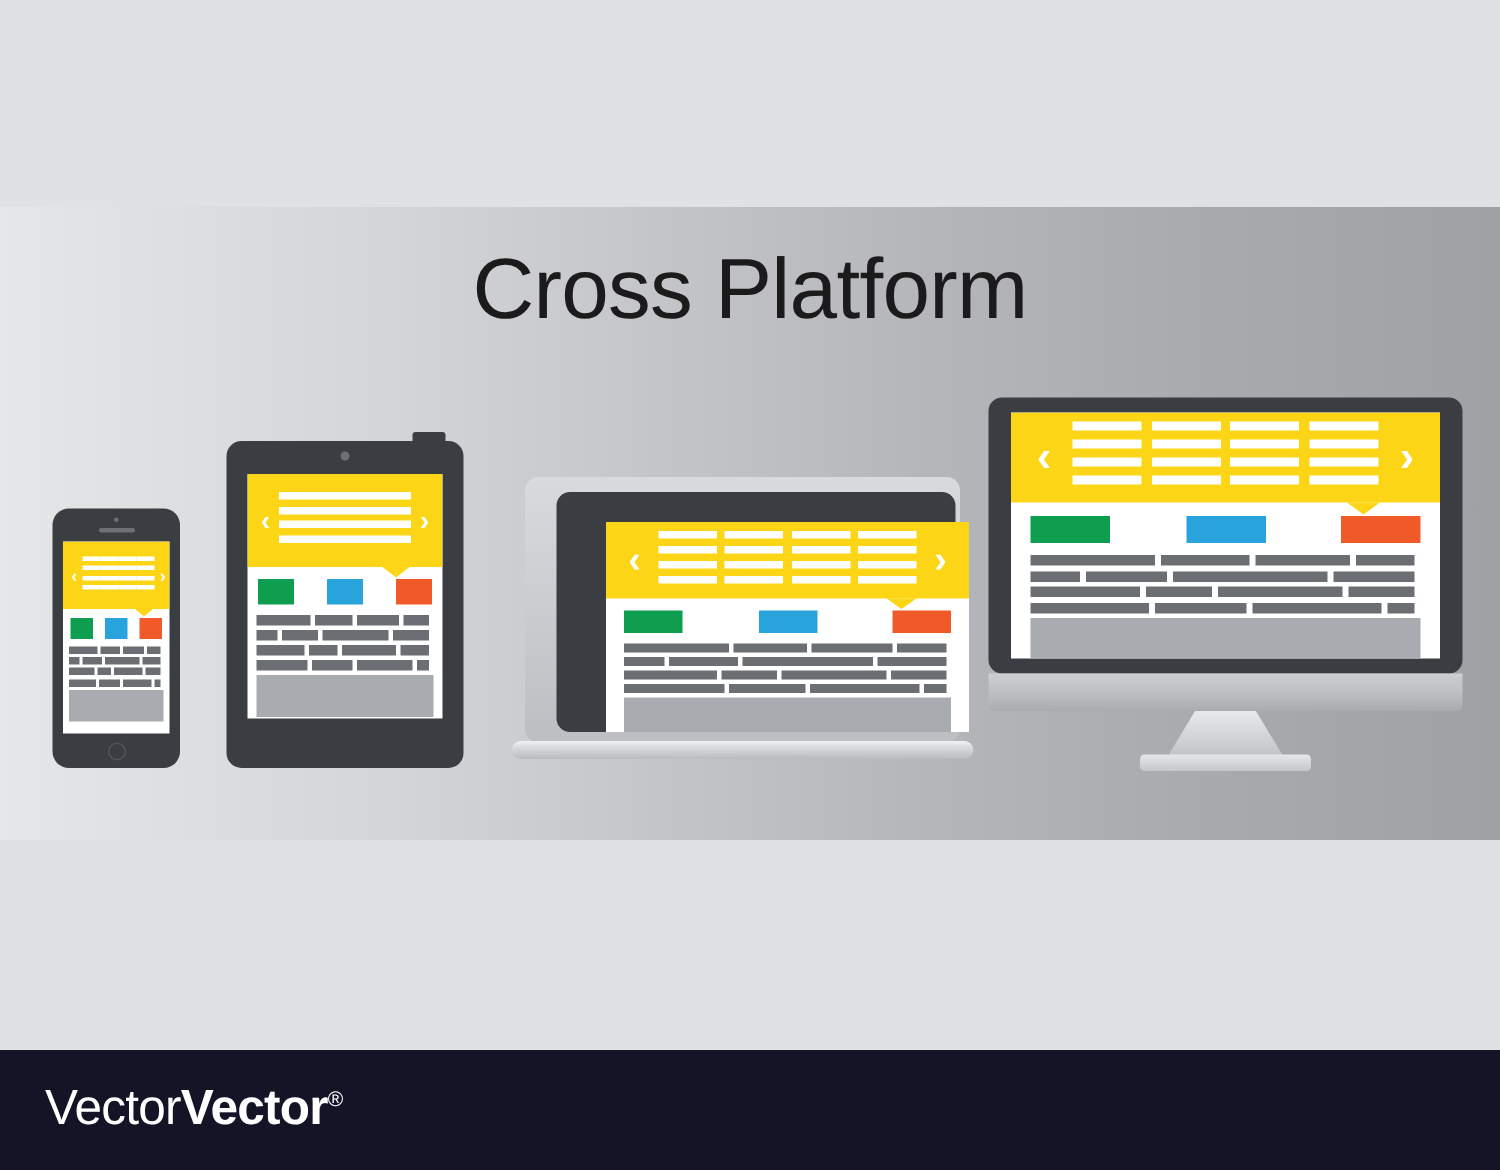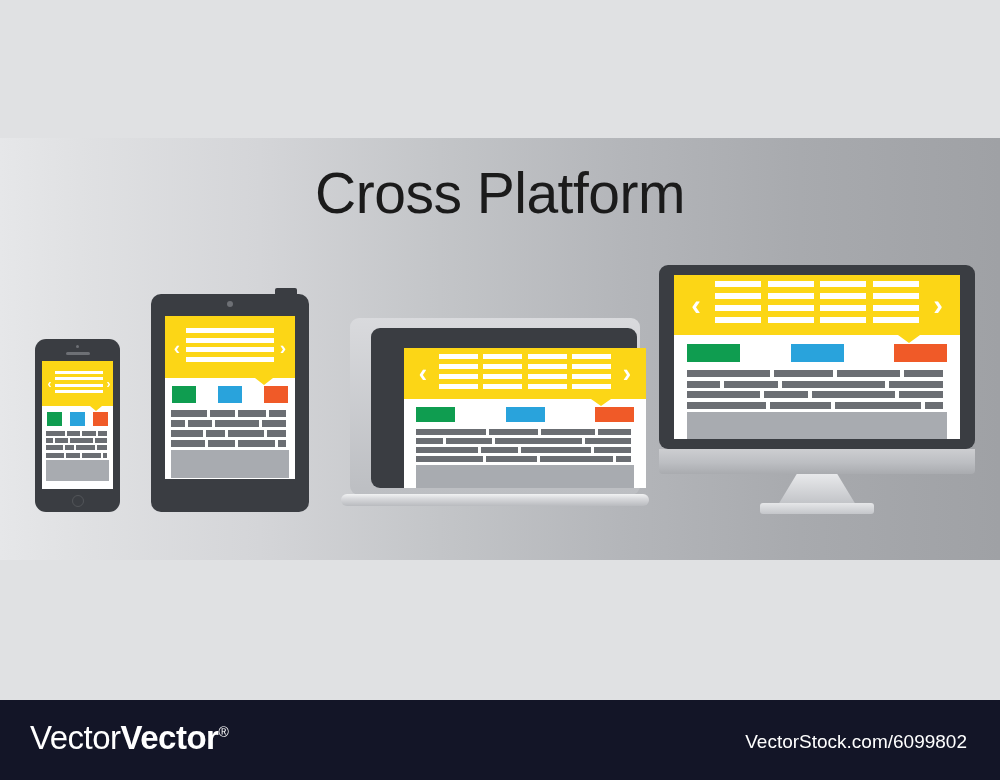--- a/index.html
+++ b/index.html
@@ -644,16 +644,15 @@
         <span class="footer-block"></span>
       </div>
     </div>
     <div id="monitor-chin"></div>
     <div id="monitor-neck"></div>
     <div id="monitor-foot"></div>
   </div>
 
   <div id="watermark">
     <div id="brand"><span id="brand-vector">Vector</span><span id="brand-stock">Vector</span><span id="brand-reg">®</span></div>
-    <div id="wm-url">VectorStock.com/6099802</div>
   </div>
 
 </div>
 
 </body></html>

